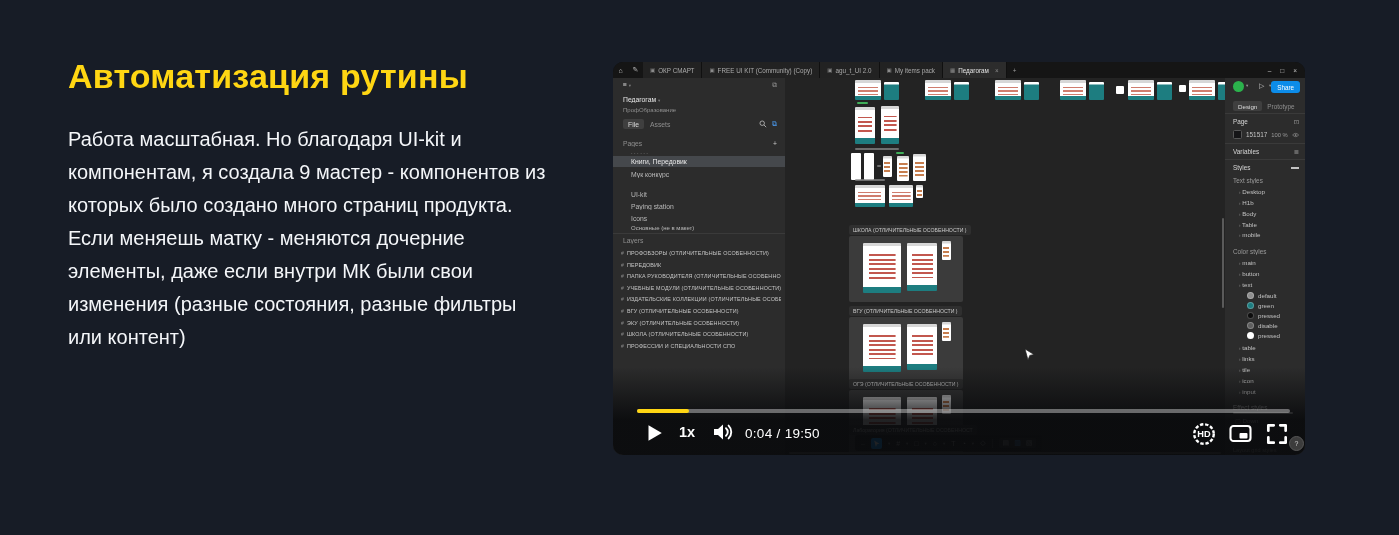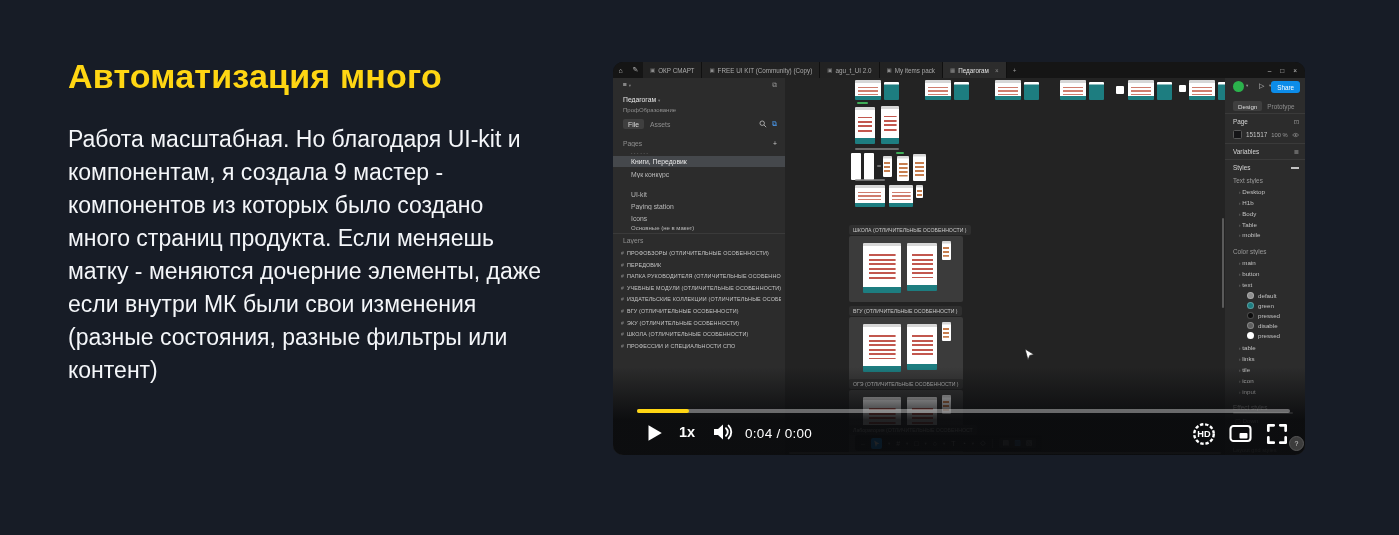--- a/index.html
+++ b/index.html
@@ -3,21 +3,21 @@
 <meta charset="utf-8">
 <style>
   html,body{margin:0;padding:0;background:#171C26;}
   .page{position:relative;width:1399px;height:535px;overflow:hidden;background:#171C26;
         font-family:"Liberation Sans","DejaVu Sans",sans-serif;}
   .abs{position:absolute;}
 
   
   .copy{position:absolute;left:68px;top:58px;width:478px;}
   .copy h1{margin:0 0 28px 0;font-size:34px;line-height:1.1;font-weight:800;color:#FFD613;letter-spacing:.2px;}
-  .copy p{margin:0;font-size:23px;line-height:33px;color:#f4f6f9;font-weight:400;}
+  .copy p{margin:0;font-size:20px;line-height:33px;color:#f4f6f9;font-weight:400;}
 
   
   .video{position:absolute;left:613px;top:62px;width:692px;height:393px;border-radius:10px;
          overflow:hidden;background:#0f1013;cursor:pointer;}
 
   
   .figma{position:absolute;inset:0;font-family:"Liberation Sans","DejaVu Sans",sans-serif;}
   .f-tabbar{position:absolute;top:0;left:0;right:0;height:16px;background:#151515;display:flex;align-items:center;
             font-size:6.3px;color:#a9a9a9;}
   .f-ticon{width:15px;text-align:center;font-size:7px;color:#bdbdbd;flex:none;}
@@ -90,21 +90,21 @@
   .speed{color:#fff;font-size:14.5px;font-weight:700;}
   .help{position:absolute;z-index:9;width:13px;height:13px;border-radius:50%;background:#3c3c3c;border:1px solid #575757;
         color:#cfcfcf;font-size:7px;display:flex;align-items:center;justify-content:center;}
 </style>
 </head>
 <body>
 
 <div class="page">
 
   <div class="copy">
-    <h1>Автоматизация много</h1>
+    <h1>Автоматизация рутины</h1>
     <p>Работа масштабная. Но благодаря UI-kit и компонентам, я создала 9 мастер - компонентов из которых было создано много страниц продукта. Если меняешь матку - меняются дочерние элементы, даже если внутри МК были свои изменения (разные состояния, разные фильтры или контент)</p>
   </div>
 
   <div class="video">
 
     <div class="figma">
 
       <div class="f-tabbar">
         <span class="f-ticon">⌂</span>
         <span class="f-ticon">✎</span>
@@ -376,21 +376,21 @@
           <polygon points="6,3.5 20.5,12 6,20.5" fill="#fff"></polygon>
         </svg>
     </div>
     <div class="ctl speed" style="left:66px;top:362px;">1x</div>
     <div class="ctl" style="left:98px;top:358px;">
       <svg width="24" height="24" viewBox="0 0 24 24">
         <path d="M3 9 L7 9 L12 4.5 L12 19.5 L7 15 L3 15 Z" fill="#fff"></path>
         <path d="M15 8.2 a5 5 0 0 1 0 7.6 M17.6 5.6 a9 9 0 0 1 0 12.8" stroke="#fff" fill="none" stroke-width="1.9" stroke-linecap="round"></path>
       </svg>
     </div>
-    <div class="ctl time" style="left:132px;top:364px;">0:04 / 0:00</div>
+    <div class="ctl time" style="left:132px;top:364px;">0:04 / 19:50</div>
 
     <div class="ctl" style="left:578px;top:359px;justify-content:center;">
       <svg width="26" height="26" viewBox="0 0 24 24">
         <circle cx="12" cy="12" r="9" fill="none" stroke="#fff" stroke-width="2.2" stroke-dasharray="3.1 1.7"></circle>
         <text x="12" y="15.2" font-size="8.5" font-weight="bold" fill="#fff" text-anchor="middle" font-family="Liberation Sans, DejaVu Sans, sans-serif">HD</text>
       </svg>
     </div>
     <div class="ctl" style="left:614px;top:360px;">
       <svg width="27" height="24" viewBox="0 0 24 24">
         <rect x="2" y="4" width="20" height="15" rx="3" fill="none" stroke="#fff" stroke-width="2.1"></rect>

